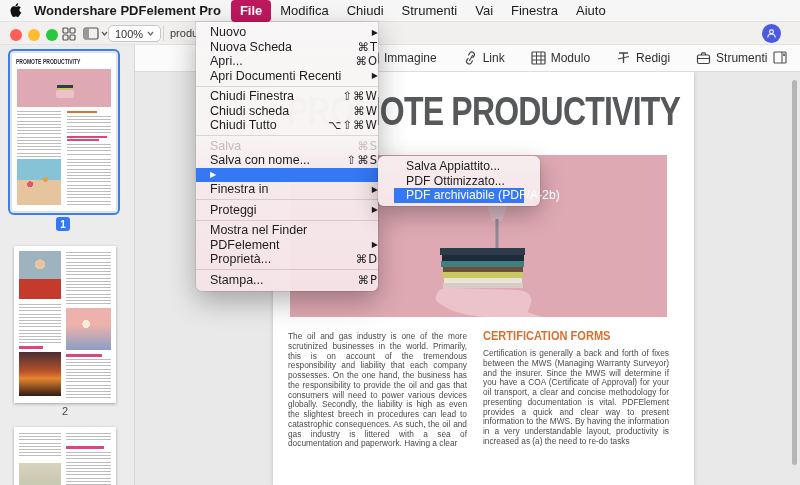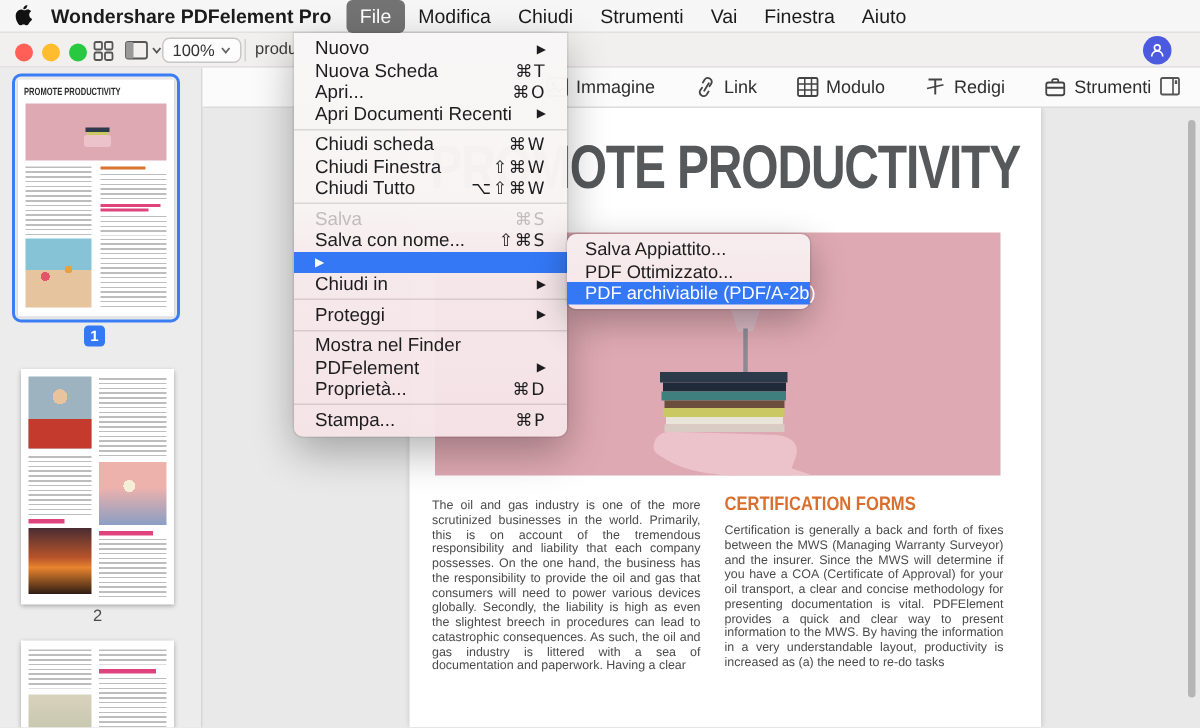--- a/index.html
+++ b/index.html
@@ -5,21 +5,21 @@
   * { margin:0; padding:0; box-sizing:border-box; }
   html,body { width:800px; height:485px; }
   body { font-family:"Liberation Sans", sans-serif; position:relative; overflow:hidden; background:#e9e9e9; }
   #stage { position:absolute; inset:0; width:800px; height:485px; overflow:hidden; }
 
   
   .menubar { position:absolute; left:0; top:0; width:800px; height:22px; background:#f7f6f6; border-bottom:1px solid #e2e0e0; display:flex; align-items:center; font-size:13px; color:#1b1b1b; z-index:40; }
   .menubar .apple { width:30px; display:flex; justify-content:center; align-items:center; }
   .menubar .appname { font-weight:700; padding:0 10px 0 4px; }
   .mb-item { padding:0 9px; height:22px; display:flex; align-items:center; border-radius:4px; }
-  .mb-item.active { background:#737373; color:#fff; }
+  .mb-item.active { background:#be185d; color:#fff;font-weight:bold; }
 
   
   .titlebar { position:absolute; left:0; top:22px; width:800px; height:23px; background:#f1f0ef; border-bottom:1px solid #e3e1e1; z-index:5; }
   .tl-dot { position:absolute; top:7px; width:12px; height:12px; border-radius:50%; }
   .tl-red{ left:10px; background:#ff5f57; } .tl-yellow{ left:28px; background:#febc2e; } .tl-green{ left:46px; background:#28c840; }
   .tb-icon { position:absolute; top:4px; height:15px; display:flex; align-items:center; color:#555; }
   .zoom-btn { position:absolute; left:108px; top:3px; height:17px; padding:0 6px; border:1px solid #c8c6c6; border-radius:5px; background:#fdfdfd; font-size:11px; color:#333; display:flex; align-items:center; gap:4px; }
   .tab-divider { position:absolute; left:163px; top:4px; width:1px; height:15px; background:#d2d0d0; }
   .tab-label { position:absolute; left:170px; top:5px; font-size:11px; color:#3c3c3c; width:26px; overflow:hidden; white-space:nowrap; }
   .avatar { position:absolute; left:762px; top:2px; width:19px; height:19px; border-radius:50%; background:#4c5ae0; display:flex; align-items:center; justify-content:center; }
@@ -50,29 +50,29 @@
   .col-left { position:absolute; left:15px; top:4px; width:179px; font-size:8.3px; line-height:9.75px; color:#4b4b4d; text-align:justify; }
   .col-right { position:absolute; left:210px; top:0; width:186px; }
   .cert-head { font-size:13px; font-weight:700; color:#d96f2e; transform:scaleX(.85); transform-origin:left; white-space:nowrap; letter-spacing:0; }
   .col-right .body { margin-top:6px; font-size:8.3px; line-height:9.75px; color:#4b4b4d; text-align:justify; }
   .scrollbar { position:absolute; right:3px; top:8px; width:5px; height:385px; background:#b5b5b5; border-radius:3px; }
 
   
   .file-menu { position:absolute; left:196px; top:22px; width:182px; padding:3px 0 4px 0; border-radius:0 0 6px 6px; z-index:50;
     background:linear-gradient(180deg, rgba(248,246,246,.98) 0%, rgba(248,244,244,.98) 42%, rgba(246,233,236,.97) 58%, rgba(245,227,231,.97) 100%);
     box-shadow:0 10px 28px rgba(0,0,0,.3), 0 0 0 1px rgba(0,0,0,.08); }
-  .mi { height:14.5px; display:flex; align-items:center; padding:0 14px 0 14px; font-size:12.5px; color:#1d1d1f; }
+  .mi { height:14.5px; display:flex; align-items:center; padding:0 0 0 14px; font-size:12.5px; color:#1d1d1f; }
   .mi .lbl { flex:1; white-space:nowrap; }
   .acc { font-family:"DejaVu Sans", sans-serif; font-size:11.5px; color:#1d1d1f; letter-spacing:1px; }
   .acc.arrow { font-size:8px; letter-spacing:0; }
   .mi.disabled, .mi.disabled .acc { color:#c2bcbd; }
   .mi.hl { background:#3478f6; color:#fff; } .mi.hl .acc { color:#fff; }
   .sep { height:1px; background:rgba(0,0,0,.12); margin:2.5px 0; }
 
-  .sub-menu { position:absolute; left:378px; top:156px; width:162px; padding:3px 0; border-radius:6px; z-index:60;
+  .sub-menu { position:absolute; left:378px; top:156px; width:162px; padding:3px 16px; border-radius:6px; z-index:60;
     background:linear-gradient(180deg, rgba(247,238,240,.98), rgba(246,230,234,.98));
     box-shadow:0 8px 24px rgba(0,0,0,.3), 0 0 0 1px rgba(0,0,0,.08); }
   .sub-menu .mi { padding:0 8px 0 12px; font-size:12.2px; }
 
   svg { display:block; }
 </style>
 </head>
 <body>
 
 <div id="stage">
@@ -281,45 +281,45 @@
     <div class="mi">
         <span class="lbl">Apri...</span>
         <span class="acc">⌘O</span>
       </div>
     <div class="mi">
         <span class="lbl">Apri Documenti Recenti</span>
         <span class="acc arrow">▶</span>
       </div>
     <div class="sep"></div>
     <div class="mi">
+        <span class="lbl">Chiudi Finestra</span>
+        <span class="acc">⇧⌘W</span>
+      </div>
+    <div class="mi">
         <span class="lbl">Chiudi scheda</span>
         <span class="acc">⌘W</span>
-      </div>
-    <div class="mi">
-        <span class="lbl">Chiudi Finestra</span>
-        <span class="acc">⇧⌘W</span>
       </div>
     <div class="mi">
         <span class="lbl">Chiudi Tutto</span>
         <span class="acc">⌥⇧⌘W</span>
       </div>
     <div class="sep"></div>
     <div class="mi disabled">
         <span class="lbl">Salva</span>
         <span class="acc">⌘S</span>
       </div>
     <div class="mi">
         <span class="lbl">Salva con nome...</span>
         <span class="acc">⇧⌘S</span>
       </div>
     <div class="mi hl">
         <span class="acc arrow">▶</span>
       </div>
     <div class="mi">
-        <span class="lbl">Chiudi in</span>
+        <span class="lbl">Finestra in</span>
         <span class="acc arrow">▶</span>
       </div>
     <div class="sep"></div>
     <div class="mi">
         <span class="lbl">Proteggi</span>
         <span class="acc arrow">▶</span>
       </div>
     <div class="sep"></div>
     <div class="mi">
         <span class="lbl">Mostra nel Finder</span>

